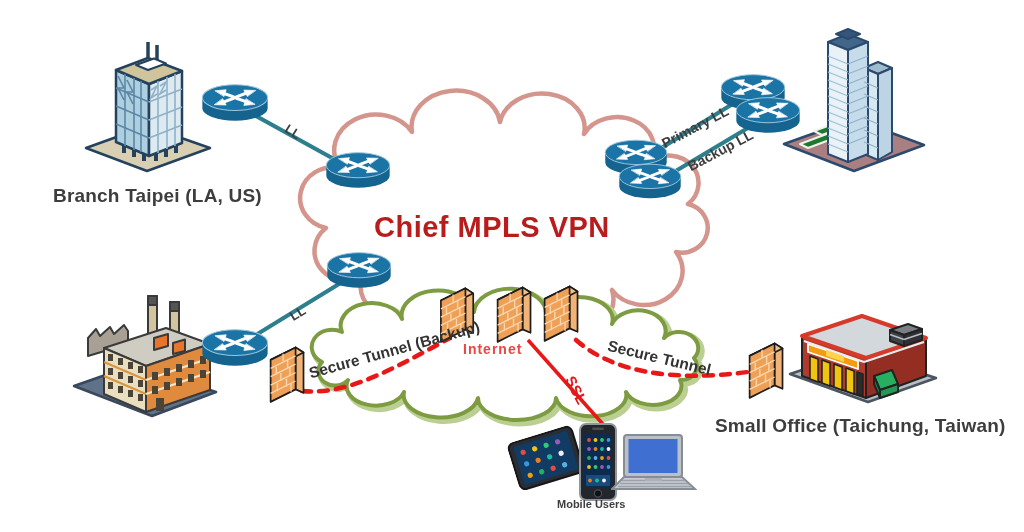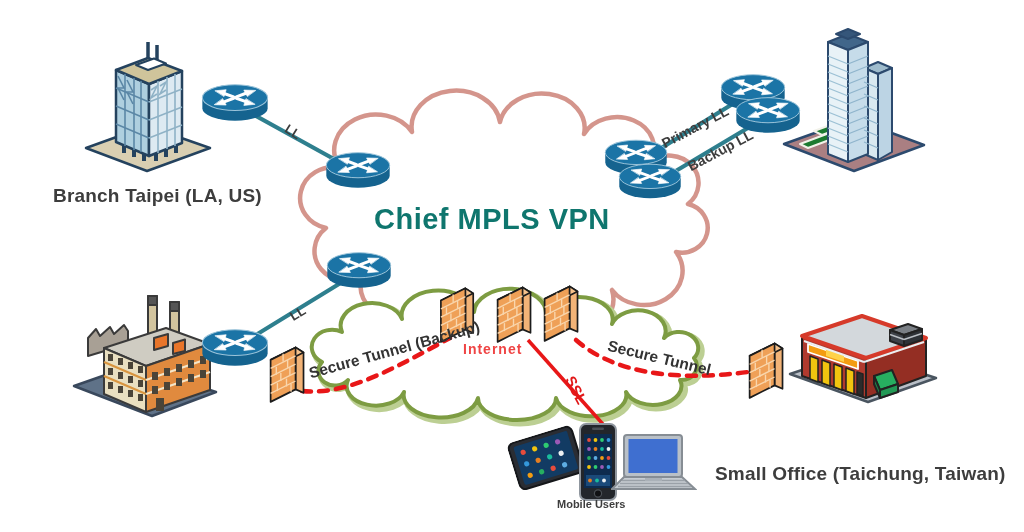--- a/index.html
+++ b/index.html
@@ -3,26 +3,26 @@
 <meta charset="utf-8">
 <style>
   html,body{margin:0;padding:0;background:#ffffff;}
   .stage{
     position:relative;width:1024px;height:532px;overflow:hidden;
     background:#ffffff;font-family:"Liberation Sans",sans-serif;
   }
   .stage svg.scene{position:absolute;left:0;top:0;}
   .lbl{position:absolute;white-space:nowrap;color:#3d3d3d;font-weight:700;}
   .site-lbl{font-size:19px;letter-spacing:0.2px;}
-  .title{left:374px;top:203px;font-size:29px;font-weight:800;color:#0f766e;letter-spacing:0.5px;}
+  .title{left:374px;top:211px;font-size:29px;font-weight:800;color:#b91c1c;letter-spacing:0.5px;}
   .internet-lbl{left:463px;top:341px;font-size:14px;font-weight:800;color:#ef4444;letter-spacing:1px;}
   .branch-lbl{left:53px;top:185px;}
   .hq-lbl{left:716px;top:201px;}
   .factory-lbl{left:39px;top:419px;}
-  .small-lbl{left:715px;top:415px;margin-top:48px;}
+  .small-lbl{left:715px;top:415px;}
   .mobile-lbl{left:557px;top:498px;font-size:11px;}
   .rot{transform-origin:0 0;font-size:13px;}
   .ll-branch{left:290px;top:121px;transform:rotate(32deg);}
   .ll-factory{left:287px;top:311px;transform:rotate(-31deg);}
   .primary-ll{left:659px;top:137px;font-size:14px;transform:rotate(-28deg);}
   .backup-ll{left:685px;top:160px;font-size:14px;transform:rotate(-28deg);}
   .tunnel-backup{left:307px;top:365px;font-size:15.5px;color:#333;transform:rotate(-15.5deg);}
   .tunnel{left:610px;top:337px;font-size:15.5px;color:#333;transform:rotate(13.5deg);}
   .ssl-lbl{left:577px;top:373px;font-size:15px;color:#e11718;transform:rotate(62deg);}
 </style>

